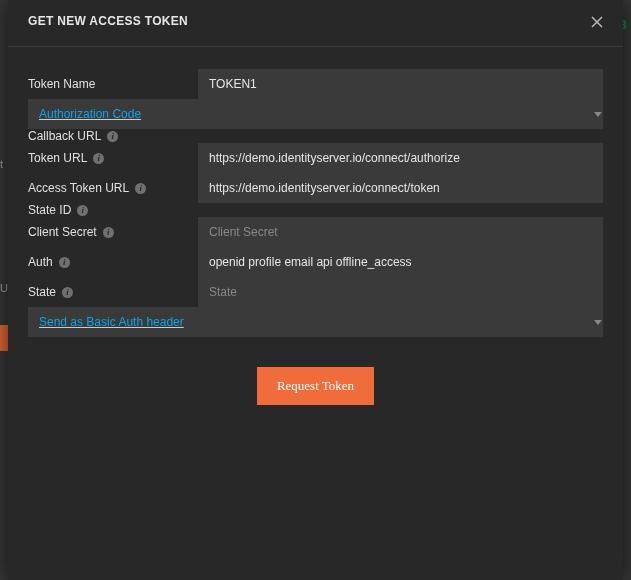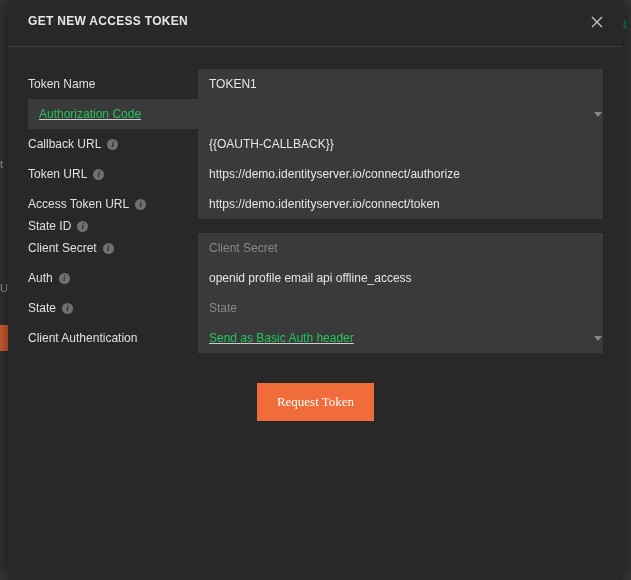--- a/index.html
+++ b/index.html
@@ -129,21 +129,21 @@
   }
   input.text-input::placeholder {
     color: #888;
   }
   .tpl-var { color: #f06c3a; }
   .select-box {
     display: flex;
     align-items: center;
     justify-content: space-between;
     cursor: pointer;
-    color: #22c55e;
+    color: #0ea5e9;
     padding-right: 0;
     gap: 8px;
   }
   .chevron {
     width: 0; height: 0;
     border-left: 4px solid transparent;
     border-right: 4px solid transparent;
     border-top: 5px solid #888;
   }
   .action-row {
@@ -201,23 +201,20 @@
           <span class="chevron"></span>
         </div>
       </div>
     </div>
 
     <div class="row">
       <div class="label-col">
         <span>Callback URL</span>
         <span class="info-icon">i</span>
       </div>
-      <div class="field-col">
-        <input class="text-input tpl-var" value="{{OAUTH-CALLBACK}}" style="">
-      </div>
     </div>
 
     <div class="row">
       <div class="label-col">
         <span>Token URL</span>
         <span class="info-icon">i</span>
       </div>
       <div class="field-col">
         <input class="text-input" value="https://demo.identityserver.io/connect/authorize" style="">
       </div>
@@ -264,23 +261,20 @@
       <div class="label-col">
         <span>State</span>
         <span class="info-icon">i</span>
       </div>
       <div class="field-col">
         <input class="text-input" placeholder="State" style="">
       </div>
     </div>
 
     <div class="row">
-      <div class="label-col">
-        <span>Client Authentication</span>
-      </div>
       <div class="field-col">
         <div class="select-box">
           <span>Send as Basic Auth header</span>
           <span class="chevron"></span>
         </div>
       </div>
     </div>
 
     <div class="action-row">
       <button class="primary-btn">Request Token</button>

